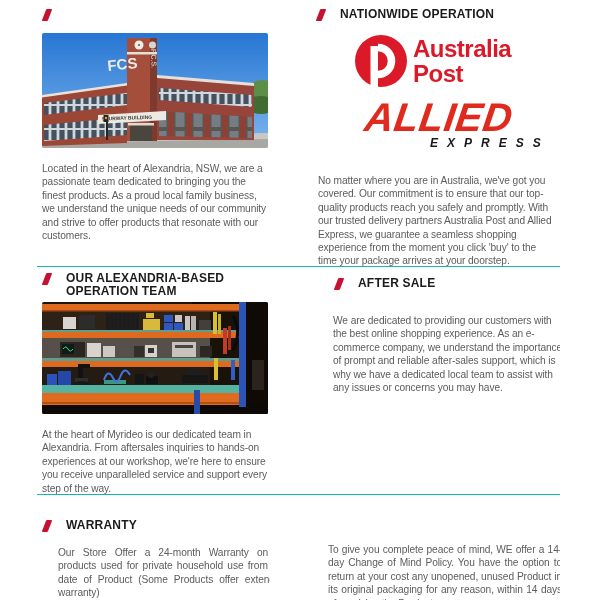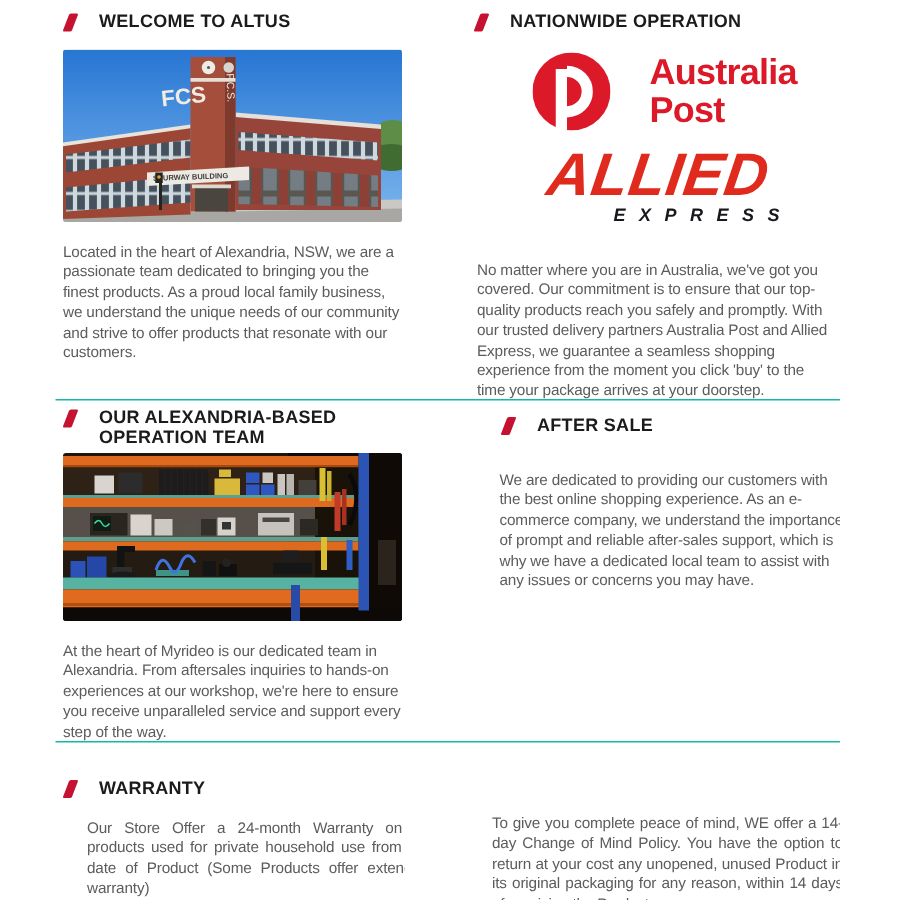--- a/index.html
+++ b/index.html
@@ -62,54 +62,53 @@
     overflow: hidden;
     line-height: 0;
   }
   .photo-building { height: 115px; margin-top: 12px; }
   .photo-workshop { height: 112px; margin-top: 4px; }
   .sec-operation .para { margin-top: 11px; }
 
   
   .ap-logo { display: flex; align-items: center; gap: 6px; margin: 14px 0 0 37px; }
   .ap-text { font-size: 24px; line-height: 25px; font-weight: 700; color: #dc1928; letter-spacing: -0.5px; }
-  .ap-text span { display: block; margin-left: 20px; }
+  .ap-text span { display: block; }
   .allied-logo { margin: 15px 0 0 45px; }
   .allied-main {
     display: inline-block;
     font-size: 40px; line-height: 30px;
     font-weight: 700; font-style: italic;
     color: #e02a1e; letter-spacing: 0.5px;
     transform: skewX(-8deg);
     transform-origin: left bottom;
   }
   .allied-sub {
     font-size: 12px; font-weight: 700; font-style: italic;
     color: #17171c; letter-spacing: 9px;
-    margin: 1px 0 0 46px; white-space: nowrap;
+    margin: 1px 0 0 67px; white-space: nowrap;
   }
 
   
   .sec-after    .heading-row { margin-left: 18px; text-align: center; }
   .sec-after    .para { margin-left: 15px; width: 220px; }
   .sec-chang    .heading-row { margin-left: 12px; }
   .sec-chang    .para { margin-left: 10px; width: 225px; text-align: justify; }
   .sec-warranty .heading-row { margin-left: 20px; }
   .sec-warranty .para { margin-left: 16px; width: 228px; text-align: justify; }
 </style>
 </head>
 <body>
 
 <div class="page">
   <div class="grid">
 
     <section class="cell left r1">
       <div class="heading-row">
         <span class="slash"></span>
-        <h2 class="h">WELCOME TO ALTUS</h2>
       </div>
       <div class="photo photo-building">
         <svg width="226" height="115" viewBox="0 0 226 115">
           <defs>
             <linearGradient id="sky" x1="0" y1="0" x2="0" y2="1">
               <stop offset="0" stop-color="#2776d3"></stop>
                 <stop offset="1" stop-color="#7db6ee"></stop>
             </linearGradient>
             <pattern id="win" width="8" height="12" patternUnits="userSpaceOnUse">
               <rect width="8" height="12" fill="#cfd8de"></rect>

